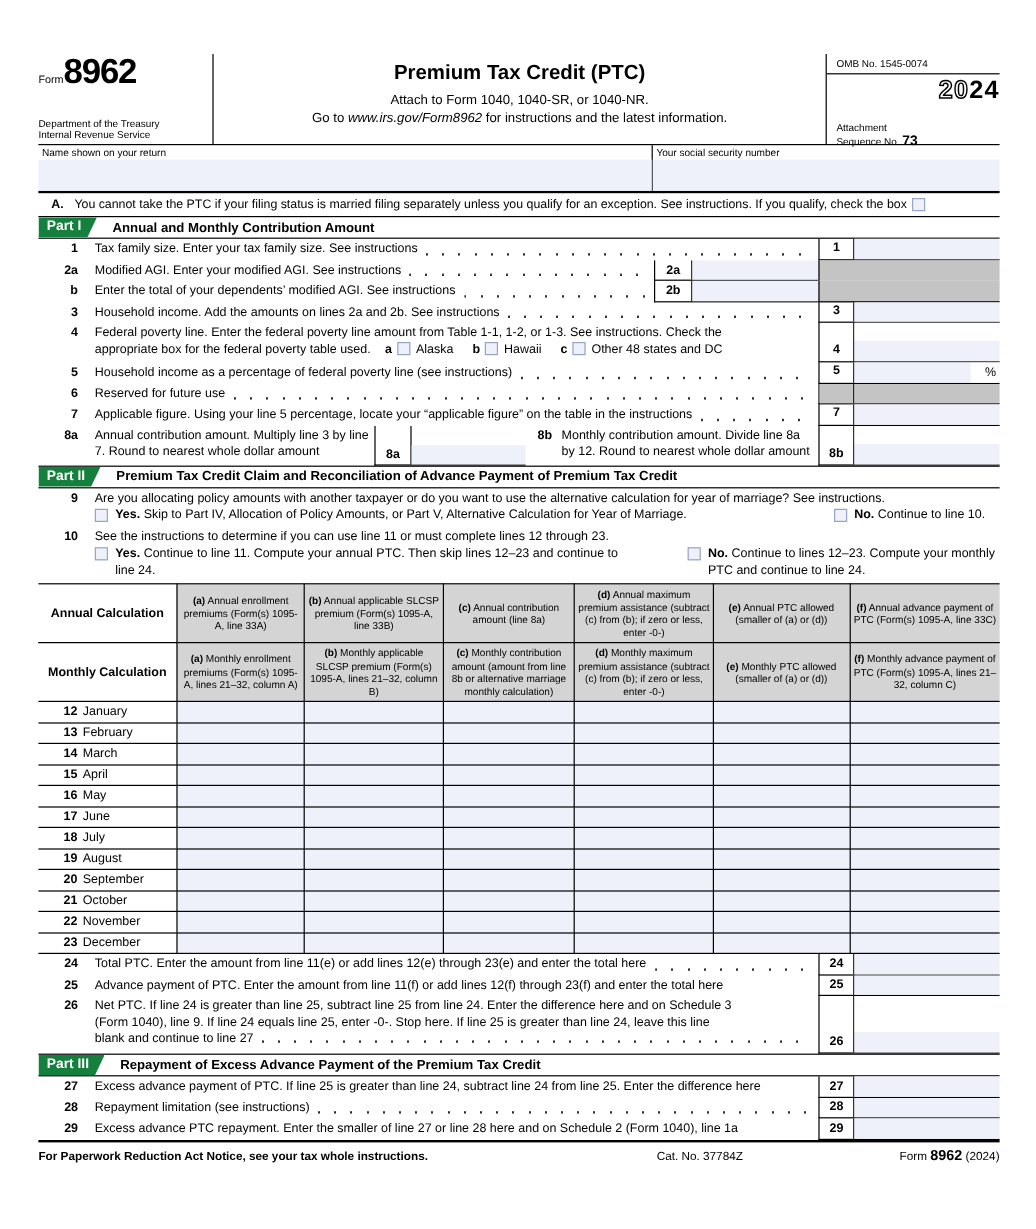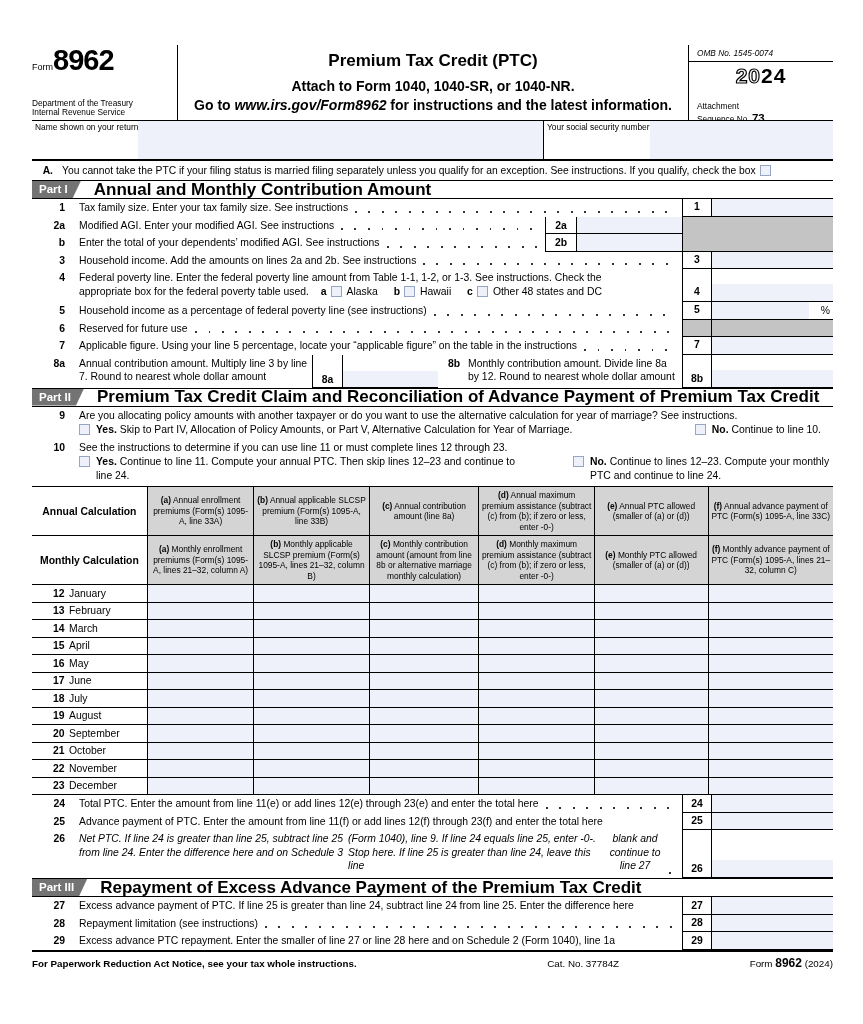--- a/index.html
+++ b/index.html
@@ -7,45 +7,45 @@
   .page { width:863px; height:1024px; background:#fff; padding:45px 30px 0 32px; overflow:hidden; position:relative; }
 
   
   .hdr { display:flex; border-bottom:1px solid #000; height:76px; }
   .hdr-left { width:146px; border-right:1px solid #000; display:flex; flex-direction:column; justify-content:space-between; padding:2px 4px 2px 0; }
   .formword { font-size:9px; }
   .formnum { font-size:29px; font-weight:bold; letter-spacing:-1px; line-height:0.95; }
   .dept { font-size:8.3px; line-height:1.15; }
   .hdr-center { flex:1; text-align:center; padding-top:6px; }
   .title { font-size:17px; font-weight:bold; margin-bottom:6px; }
-  .subline { font-size:14px; font-weight:bold; line-height:1.35; }
+  .subline { font-size:11px; font-weight:normal; line-height:1.35; }
   .urlit { font-style:italic; }
   .hdr-right { width:145px; border-left:1px solid #000; display:flex; flex-direction:column; text-align:left; }
-  .omb { font-size:8.3px; border-bottom:1px solid #000; padding:3px 0 3px 8px;font-style:italic; }
-  .year { font-size:21px; font-weight:bold; text-align:center; padding-top:2px; letter-spacing:1px; }
+  .omb { font-size:8.3px; border-bottom:1px solid #000; padding:3px 0 3px 8px; }
+  .year { font-size:21px; font-weight:bold; text-align:right; padding-top:2px; letter-spacing:1px; }
   .year .outl { color:#f8f8f8; -webkit-text-stroke:1.2px #000; }
   .attach { font-size:8.3px; padding-left:8px; line-height:1.2; margin-top:14px; }
   .seqnum { font-weight:bold; font-size:11.5px; }
 
   
   .idrow { display:flex; border-bottom:2px solid #000; height:40px; }
-  .idcell { display:flex; flex-direction:row; }
+  .idcell { display:flex; flex-direction:column; }
   .idcell.name { width:512px; border-right:1px solid #000; }
   .idcell.ssn { flex:1; }
   .idlab { font-size:8.4px; padding:1px 0 1px 3px; }
   .idfld { flex:1; background:#eef1fa; }
 
   
   .arow { display:flex; align-items:center; padding:4px 0 4px 0; font-size:10.3px; }
   .arow .alet { font-weight:bold; width:30px; text-align:right; padding-right:9px; }
 
   
   .partbar { display:flex; align-items:center; border-top:1px solid #000; border-bottom:1px solid #000; height:19px; }
-  .plabel { background:#737373; color:#fff; font-weight:bold; font-size:11.5px; padding:2px 13px 3px 7px; clip-path:polygon(0 0,100% 0,calc(100% - 8px) 100%,0 100%); }
-  .ptitle { font-weight:bold; font-size:17px; padding-left:13px; }
+  .plabel { background:#15803d; color:#fff; font-weight:bold; font-size:11.5px; padding:2px 13px 3px 7px; clip-path:polygon(0 0,100% 0,calc(100% - 8px) 100%,0 100%); }
+  .ptitle { font-weight:bold; font-size:11px; padding-left:13px; }
 
   
   .r { display:flex; align-items:stretch; min-height:17.5px; font-size:10.4px; line-height:1.3; }
   .lnum { width:47px; padding:2px 14px 0 0; text-align:right; font-weight:bold; flex:none; }
   .ltxt { padding-top:2px; }
   .leader { flex:1 1 14px; height:2px; align-self:flex-end; margin:0 7px 4px 7px;
             background-image:repeating-linear-gradient(to right,#333 0,#333 1.7px,transparent 1.7px,transparent 13.5px); }
   .gap { flex:1 1 4px; }
 
   .ans { display:flex; width:151px; flex:none; border-left:1px solid #000; border-bottom:1px solid #000; margin-left:auto; }
@@ -482,21 +482,21 @@
     <span class="ltxt">Advance payment of PTC. Enter the amount from line 11(f) or add lines 12(f) through 23(f) and enter the total here</span>
     <span class="gap"></span>
     <span class="ans">
         <span class="abox">25</span>
         <span class="afld"></span>
       </span>
   </div>
 
   <div class="r" style="min-height:48px;">
     <span class="lnum">26</span>
-    <span class="ltxt" style="flex:1;display:flex;font-style:italic;">
+    <span class="ltxt" style="flex:1;display:flex;flex-direction:column;">
       <span>Net PTC. If line 24 is greater than line 25, subtract line 25 from line 24. Enter the difference here and on Schedule 3</span>
       <span>(Form 1040), line 9. If line 24 equals line 25, enter -0-. Stop here. If line 25 is greater than line 24, leave this line</span>
       <span style="display:flex;text-align:center;">
           <span>blank and continue to line 27</span>
           <span class="leader"></span>
         </span>
     </span>
     <span class="ans">
         <span class="abox bot">26</span>
         <span class="afld col">

